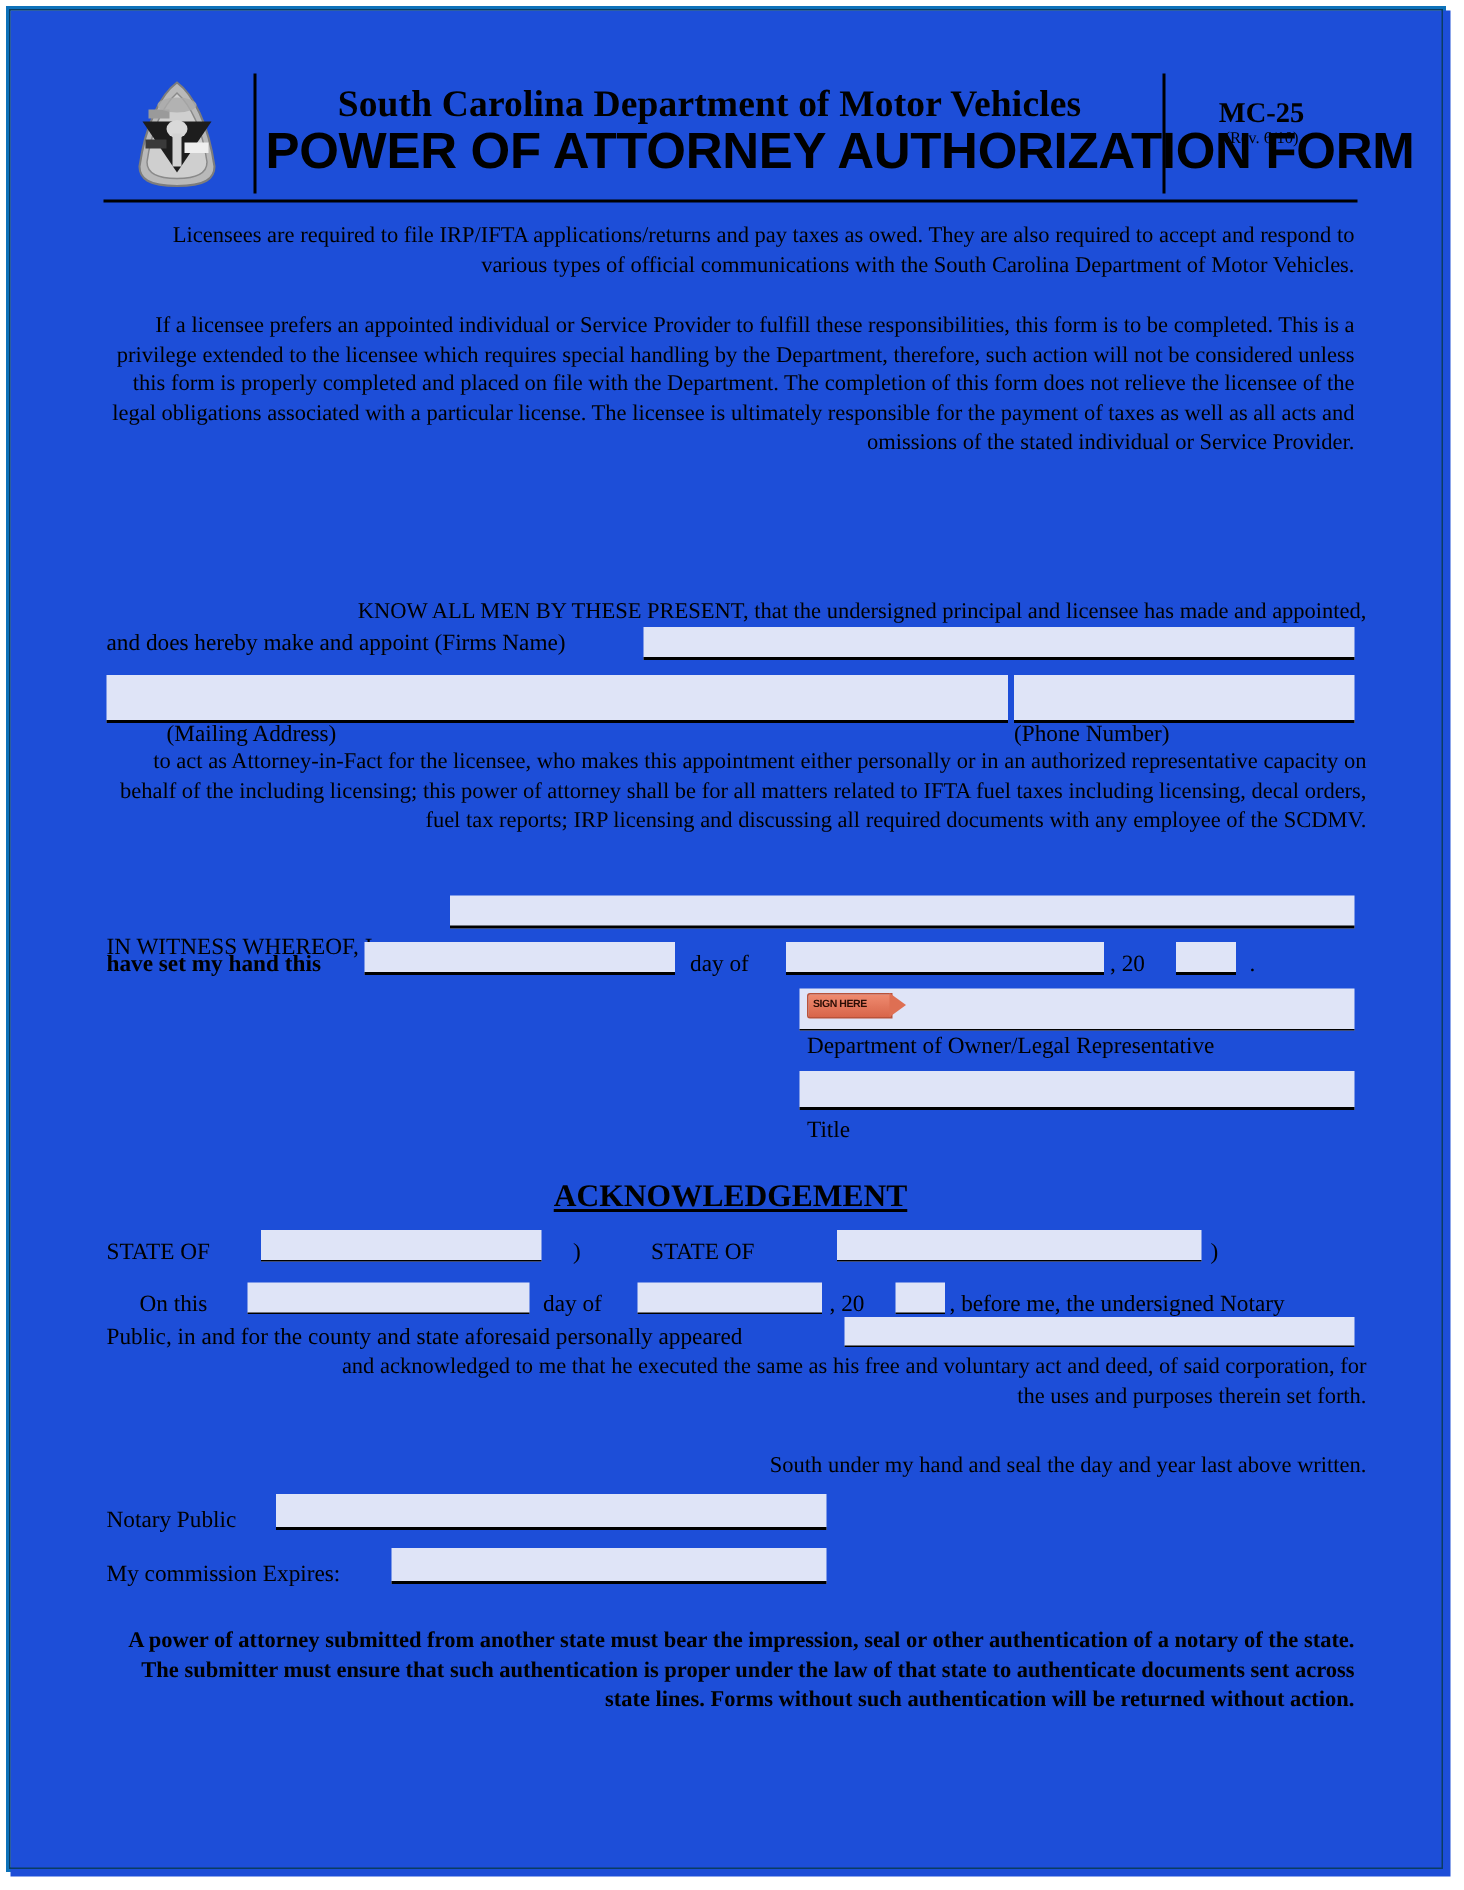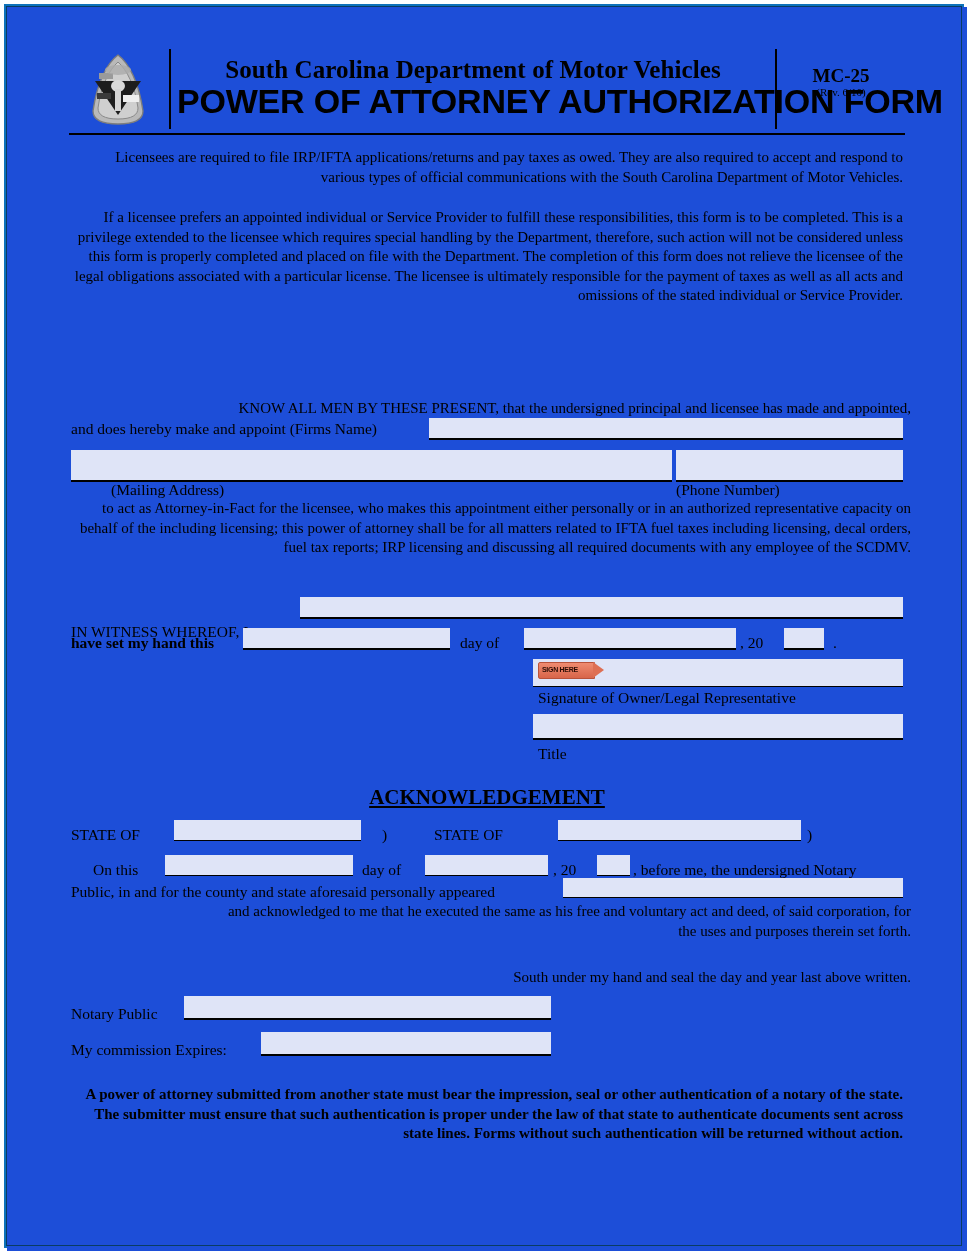--- a/index.html
+++ b/index.html
@@ -268,21 +268,21 @@
     <div class="field ul" style="left:777px; top:621px; width:40px; height:22px;"></div>
 
     <div class="lbl" style="left:826px; top:626px;">.</div>
 
     <div class="field ul-thin" style="left:526px; top:652px; width:370px; height:28px;"></div>
 
     <div class="sign-tag" style="left:531px; top:655px; width:55px;">
       <span class="sign-tag-text">SIGN HERE</span>
     </div>
 
-    <div class="lbl" style="left:531px; top:681px;">Signature of Owner/Legal Representative</div>
+    <div class="lbl" style="left:531px; top:681px;">Department of Owner/Legal Representative</div>
 
     <div class="field ul" style="left:526px; top:707px; width:370px; height:26px;"></div>
 
     <div class="lbl" style="left:531px; top:737px;">Title</div>
 
     <div class="sec-title" style="left:64px; top:778px; width:832px;">ACKNOWLEDGEMENT</div>
 
     <div class="lbl" style="left:64px; top:818px;">STATE OF</div>
 
     <div class="field ul-thin" style="left:167px; top:813px; width:187px; height:21px;"></div>

